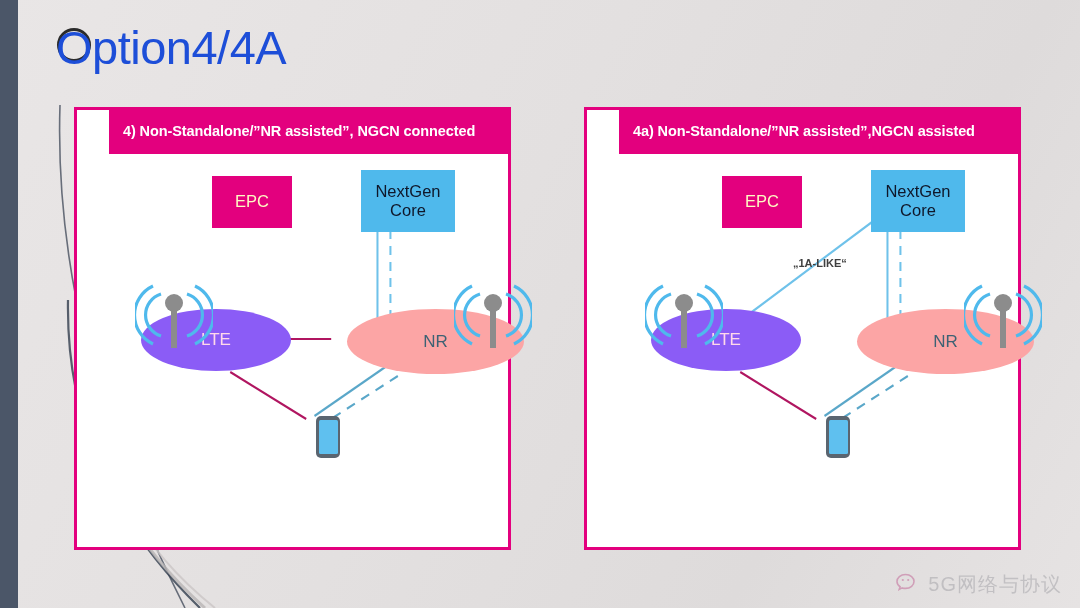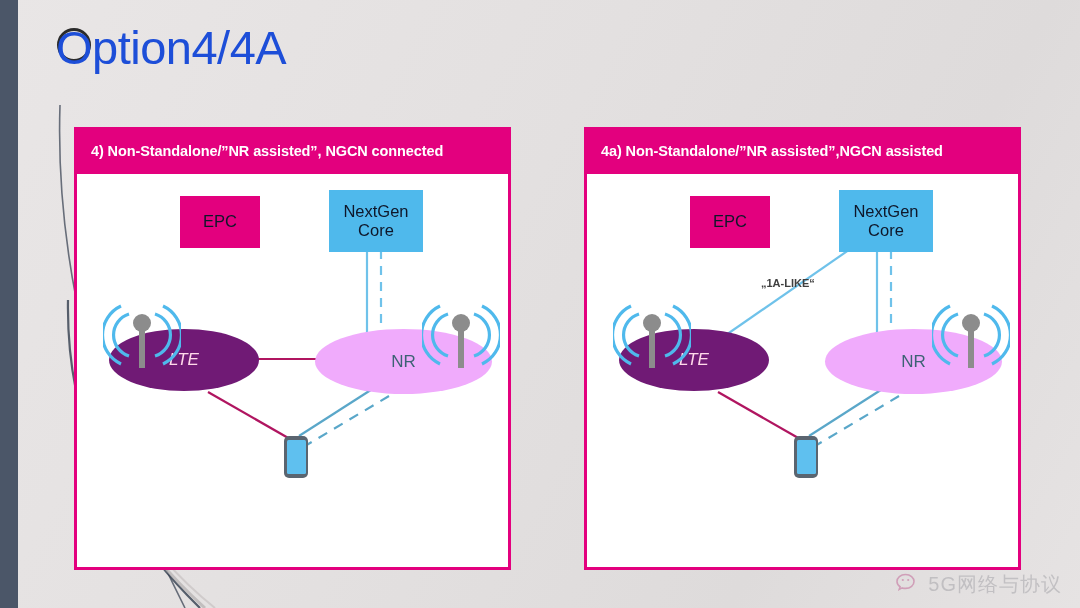--- a/index.html
+++ b/index.html
@@ -13,41 +13,41 @@
   
   #slide-bg { position:absolute; inset:0;
     background:linear-gradient(118deg,#e9e6e6 0%,#e3e0e0 45%,#dedbdb 75%,#e6e3e3 100%); }
   #left-bar { position:absolute; left:0; top:0; width:18px; height:608px;
     background:#4b5668; }
   #swoosh-svg { position:absolute; left:0; top:0; width:260px; height:608px; }
   #ring-icon { position:absolute; left:57px; top:28px; width:34px; height:34px;
     border:3px solid #2b2b2b; border-radius:50%; }
 
   
-  .panel { position:absolute; top:127px; width:437px; height:443px;
-    background:#ffffff; border:3px solid #e3007e; }
+  .panel { position:absolute; top:107px; width:437px; height:443px;
+    background:#ffffff; border:3px solid #e3007e;padding-left:32px; }
   #panel-1 { left:74px; }
   #panel-2 { left:584px; }
   .panel-header { background:#e3007e; color:#ffffff;
     font-size:14.5px; font-weight:bold; line-height:1.52;
     padding:10px 14px 12px 14px; letter-spacing:-0.1px; }
   .panel-body { position:relative; width:100%; height:360px; }
 
   
   .core-box { position:absolute; display:flex; align-items:center;
     justify-content:center; text-align:center; line-height:1.18;
     font-size:16.5px; }
-  .epc-box { background:#e3007e; color:#0f172a; }
+  .epc-box { background:#e3007e; color:#fef9c3; }
   .ngc-box { background:#4fb9ec; color:#0f172a; }
 
   .cell { position:absolute; border-radius:50%;
     display:flex; align-items:center; justify-content:center;
     font-size:17px; }
-  .cell-lte { background:#701a75; color:#ffd9ea;font-style:italic; }
-  .cell-nr  { background:#f0abfc; color:#3d6274; }
+  .cell-lte { background:#8b5cf6; color:#ffd9ea; }
+  .cell-nr  { background:#fca5a5; color:#3d6274; }
   .cell-label { position:relative; z-index:3; }
 
   .links-svg { position:absolute; left:0; top:0; width:100%; height:100%;
     overflow:visible; }
 
   
   .antenna { position:absolute; width:78px; height:70px; z-index:4; }
   
   .handset { position:absolute; width:24px; height:42px; z-index:4;
     background:#5a6570; border-radius:5px; padding:4px 2.5px; }

